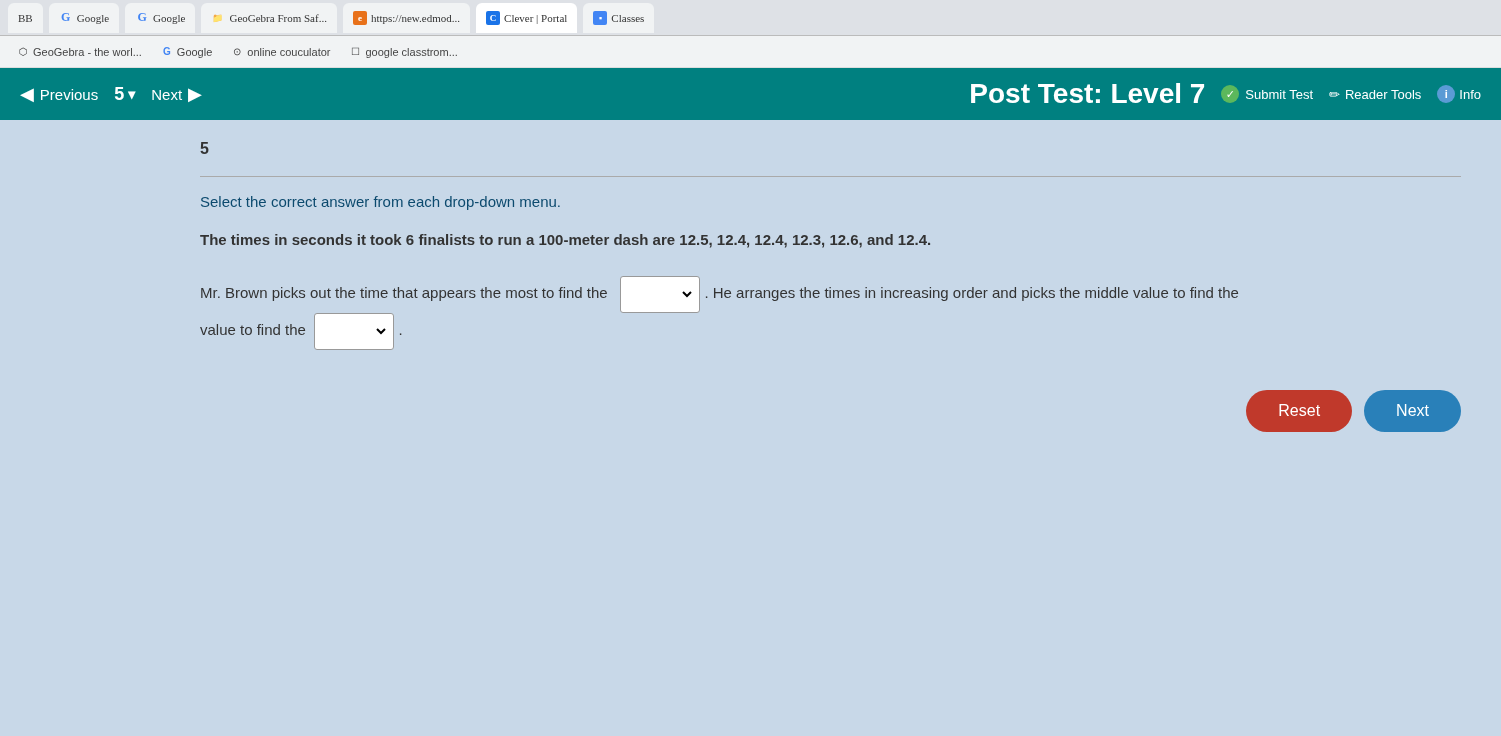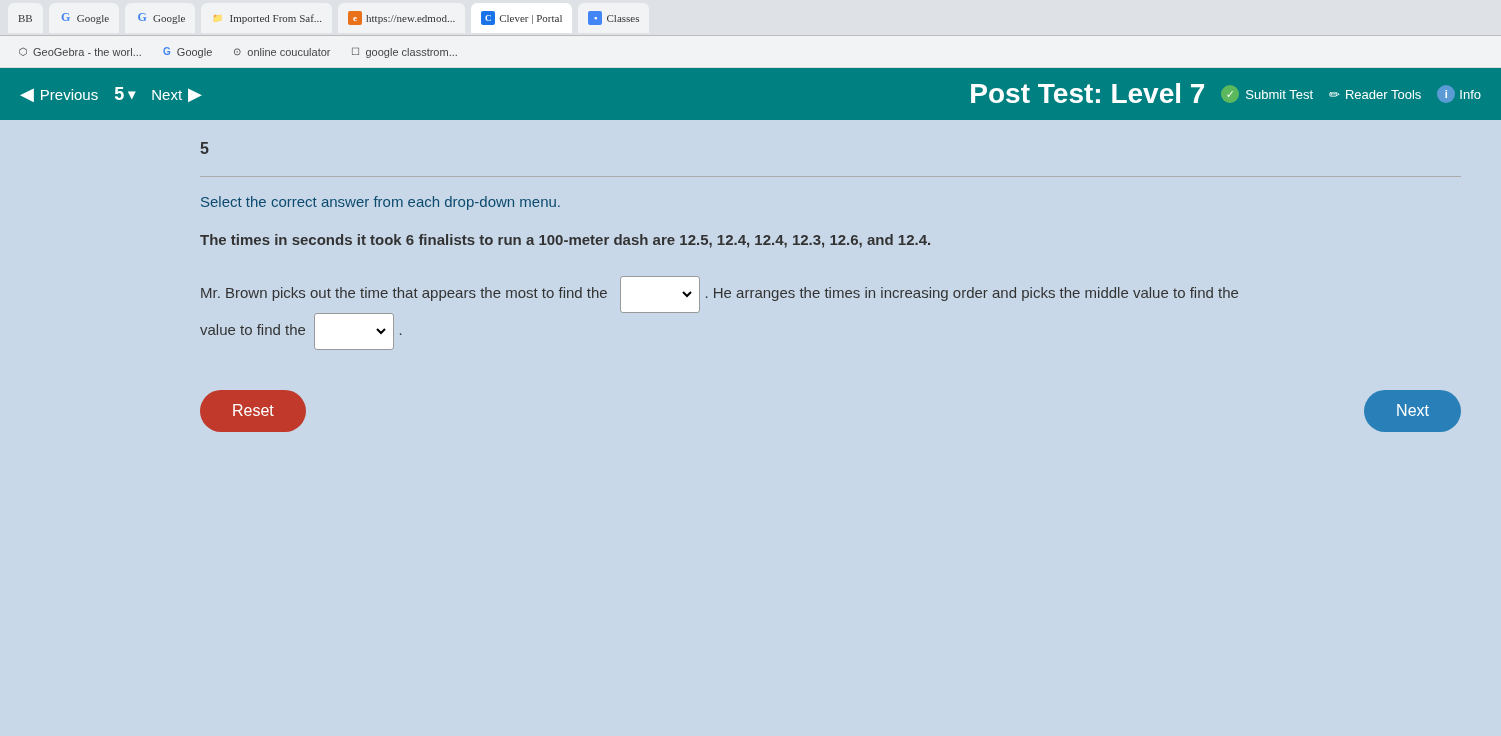--- a/index.html
+++ b/index.html
@@ -237,21 +237,21 @@
       outline: none;
       min-width: 70px;
     }
 
     
     .action-buttons {
       display: flex;
       align-items: center;
       gap: 12px;
       margin-top: 40px;
-      justify-content: space-between;
+      justify-content: flex-end;
     }
     .reset-btn {
       background: #c0392b;
       color: white;
       border: none;
       border-radius: 24px;
       padding: 12px 32px;
       font-size: 16px;
       cursor: pointer;
       font-weight: 500;
@@ -283,21 +283,21 @@
   <div class="browser-tab">
     <span class="tab-icon" style="color:#4285f4; font-size:12px; font-weight:bold;">G</span>
     <span>Google</span>
   </div>
   <div class="browser-tab">
     <span class="tab-icon" style="color:#4285f4; font-size:12px; font-weight:bold;">G</span>
     <span>Google</span>
   </div>
   <div class="browser-tab">
     <span class="tab-icon folder">📁</span>
-    <span>Imported From Saf...</span>
+    <span>GeoGebra From Saf...</span>
   </div>
   <div class="browser-tab">
     <span class="tab-icon orange">e</span>
     <span>https://new.edmod...</span>
   </div>
   <div class="browser-tab active">
     <span class="tab-icon blue">C</span>
     <span>Clever | Portal</span>
   </div>
   <div class="browser-tab">

